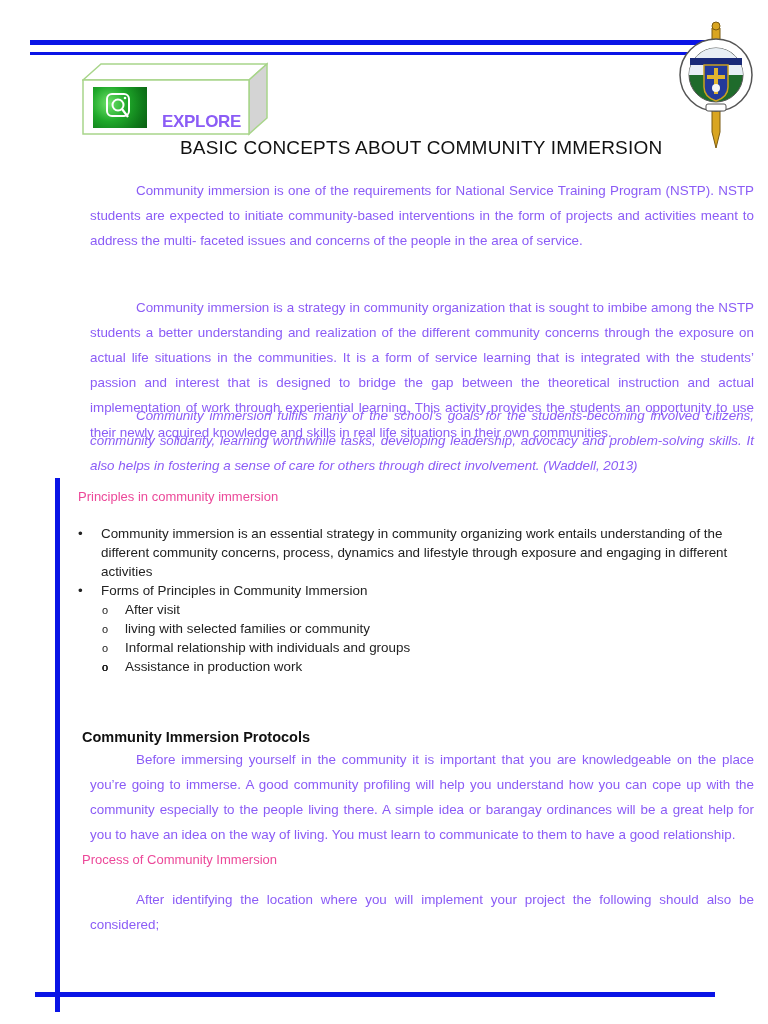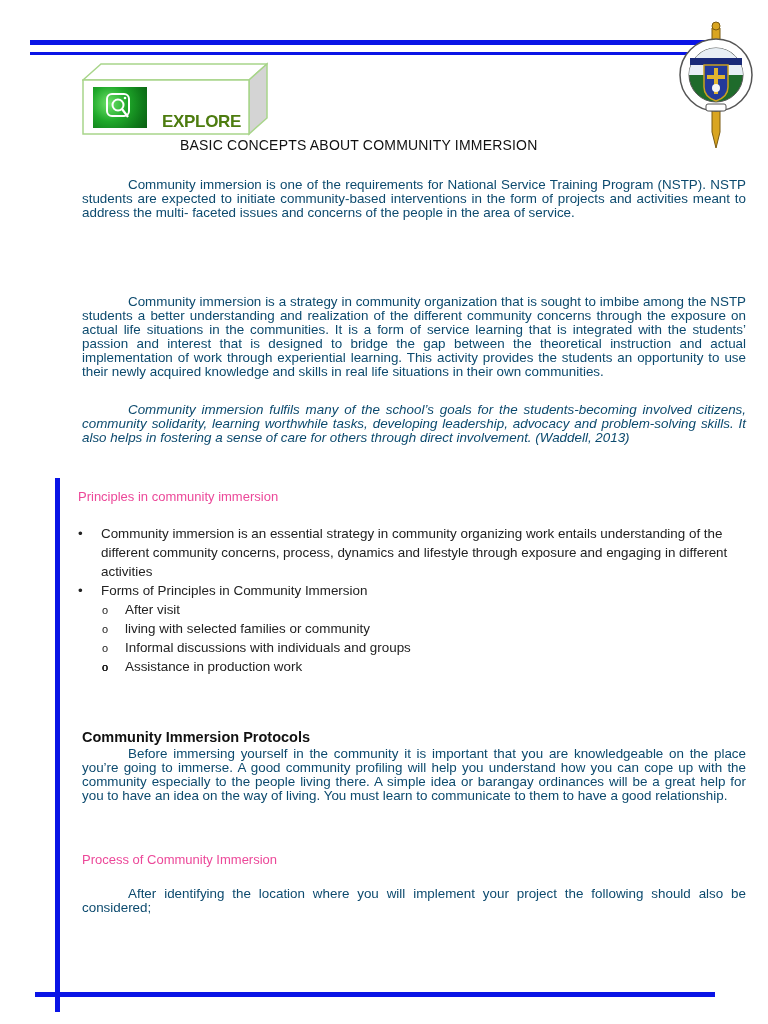--- a/index.html
+++ b/index.html
@@ -14,30 +14,30 @@
     .rule-left { position: absolute; left: 55px; top: 478px; width: 5px; height: 534px; background: #0a14e6; }
     .rule-bottom { position: absolute; left: 35px; top: 992px; width: 680px; height: 5px; background: #0a14e6; }
 
     
     .explore-box { position: absolute; left: 82px; top: 62px; width: 186px; height: 74px; }
     .explore-box svg { position: absolute; left: 0; top: 0; }
     .explore-icon { position: absolute; left: 11px; top: 25px; width: 54px; height: 41px;
       background: radial-gradient(circle at 30% 40%, #6fe36a 0%, #1fa82a 40%, #0f7a1a 75%, #0a5e12 100%); }
     .explore-icon svg { position: absolute; left: 12px; top: 5px; }
     .explore-label { position: absolute; left: 80px; top: 50px; font-family: "Liberation Sans", sans-serif;
-      font-weight: bold; font-size: 17px; letter-spacing: -0.3px; color: #4d7c0f; }
+      font-weight: bold; font-size: 17px; letter-spacing: -0.3px; color: #8b5cf6; }
 
     
     .seal { position: absolute; left: 676px; top: 20px; width: 80px; height: 132px; }
 
     .title { position: absolute; left: 180px; top: 137px; width: 440px; font-family: "Liberation Sans", sans-serif;
-      font-size: 14px; letter-spacing: 0.2px; color: #111; white-space: nowrap; }
+      font-size: 19px; letter-spacing: 0.2px; color: #111; white-space: nowrap; }
 
-    .para { position: absolute; left: 82px; width: 664px; font-family: "Liberation Sans", sans-serif;
-      font-size: 13.4px; line-height: 14px; text-align: justify; color: #0c4a6e; }
+    .para { position: absolute; left: 90px; width: 664px; font-family: "Liberation Sans", sans-serif;
+      font-size: 13.4px; line-height: 25px; text-align: justify; color: #8b5cf6; }
     .para .indent { display: inline-block; width: 46px; }
 
     .p1 { top: 178px; }
     .p2 { top: 264px; margin-top: 31px; }
     .p3 { top: 403px; font-style: italic; }
 
     .heading-sm { position: absolute; left: 78px; font-family: "Liberation Sans", sans-serif; font-weight: normal;
       font-size: 13px; color: #ec4899; }
     .h-principles { top: 489px; }
     .h-process { top: 852px; left: 82px; }
@@ -115,21 +115,21 @@
     <span>Community immersion is an essential strategy in community organizing work entails understanding of the different community concerns, process, dynamics and lifestyle through exposure and engaging in different activities</span>
   </li>
   <li>
     <span class="dot">•</span>
     <span>Forms of Principles in Community Immersion</span>
   </li>
   <li style="padding-left:0">
     <ul class="sub">
       <li><span class="circ">o</span><span>After visit</span></li>
       <li><span class="circ">o</span><span>living with selected families or community</span></li>
-      <li><span class="circ">o</span><span>Informal discussions with individuals and groups</span></li>
+      <li><span class="circ">o</span><span>Informal relationship with individuals and groups</span></li>
       <li><span class="circ">o</span></li>
       <li><span class="circ">o</span></li>
       <li><span class="circ">o</span><span>Assistance in production work</span></li>
     </ul>
   </li>
 </ul>
 
 <div class="h-protocols">Community Immersion Protocols</div>
 <p class="para p4"><span class="indent"></span><span>Before immersing yourself in the community it is important that you are knowledgeable on the place you’re going to immerse. A good community profiling will help you understand how you can cope up with the community especially to the people living there. A simple idea or barangay ordinances will be a great help for you to have an idea on the way of living. You must learn to communicate to them to have a good relationship.</span></p>
 

